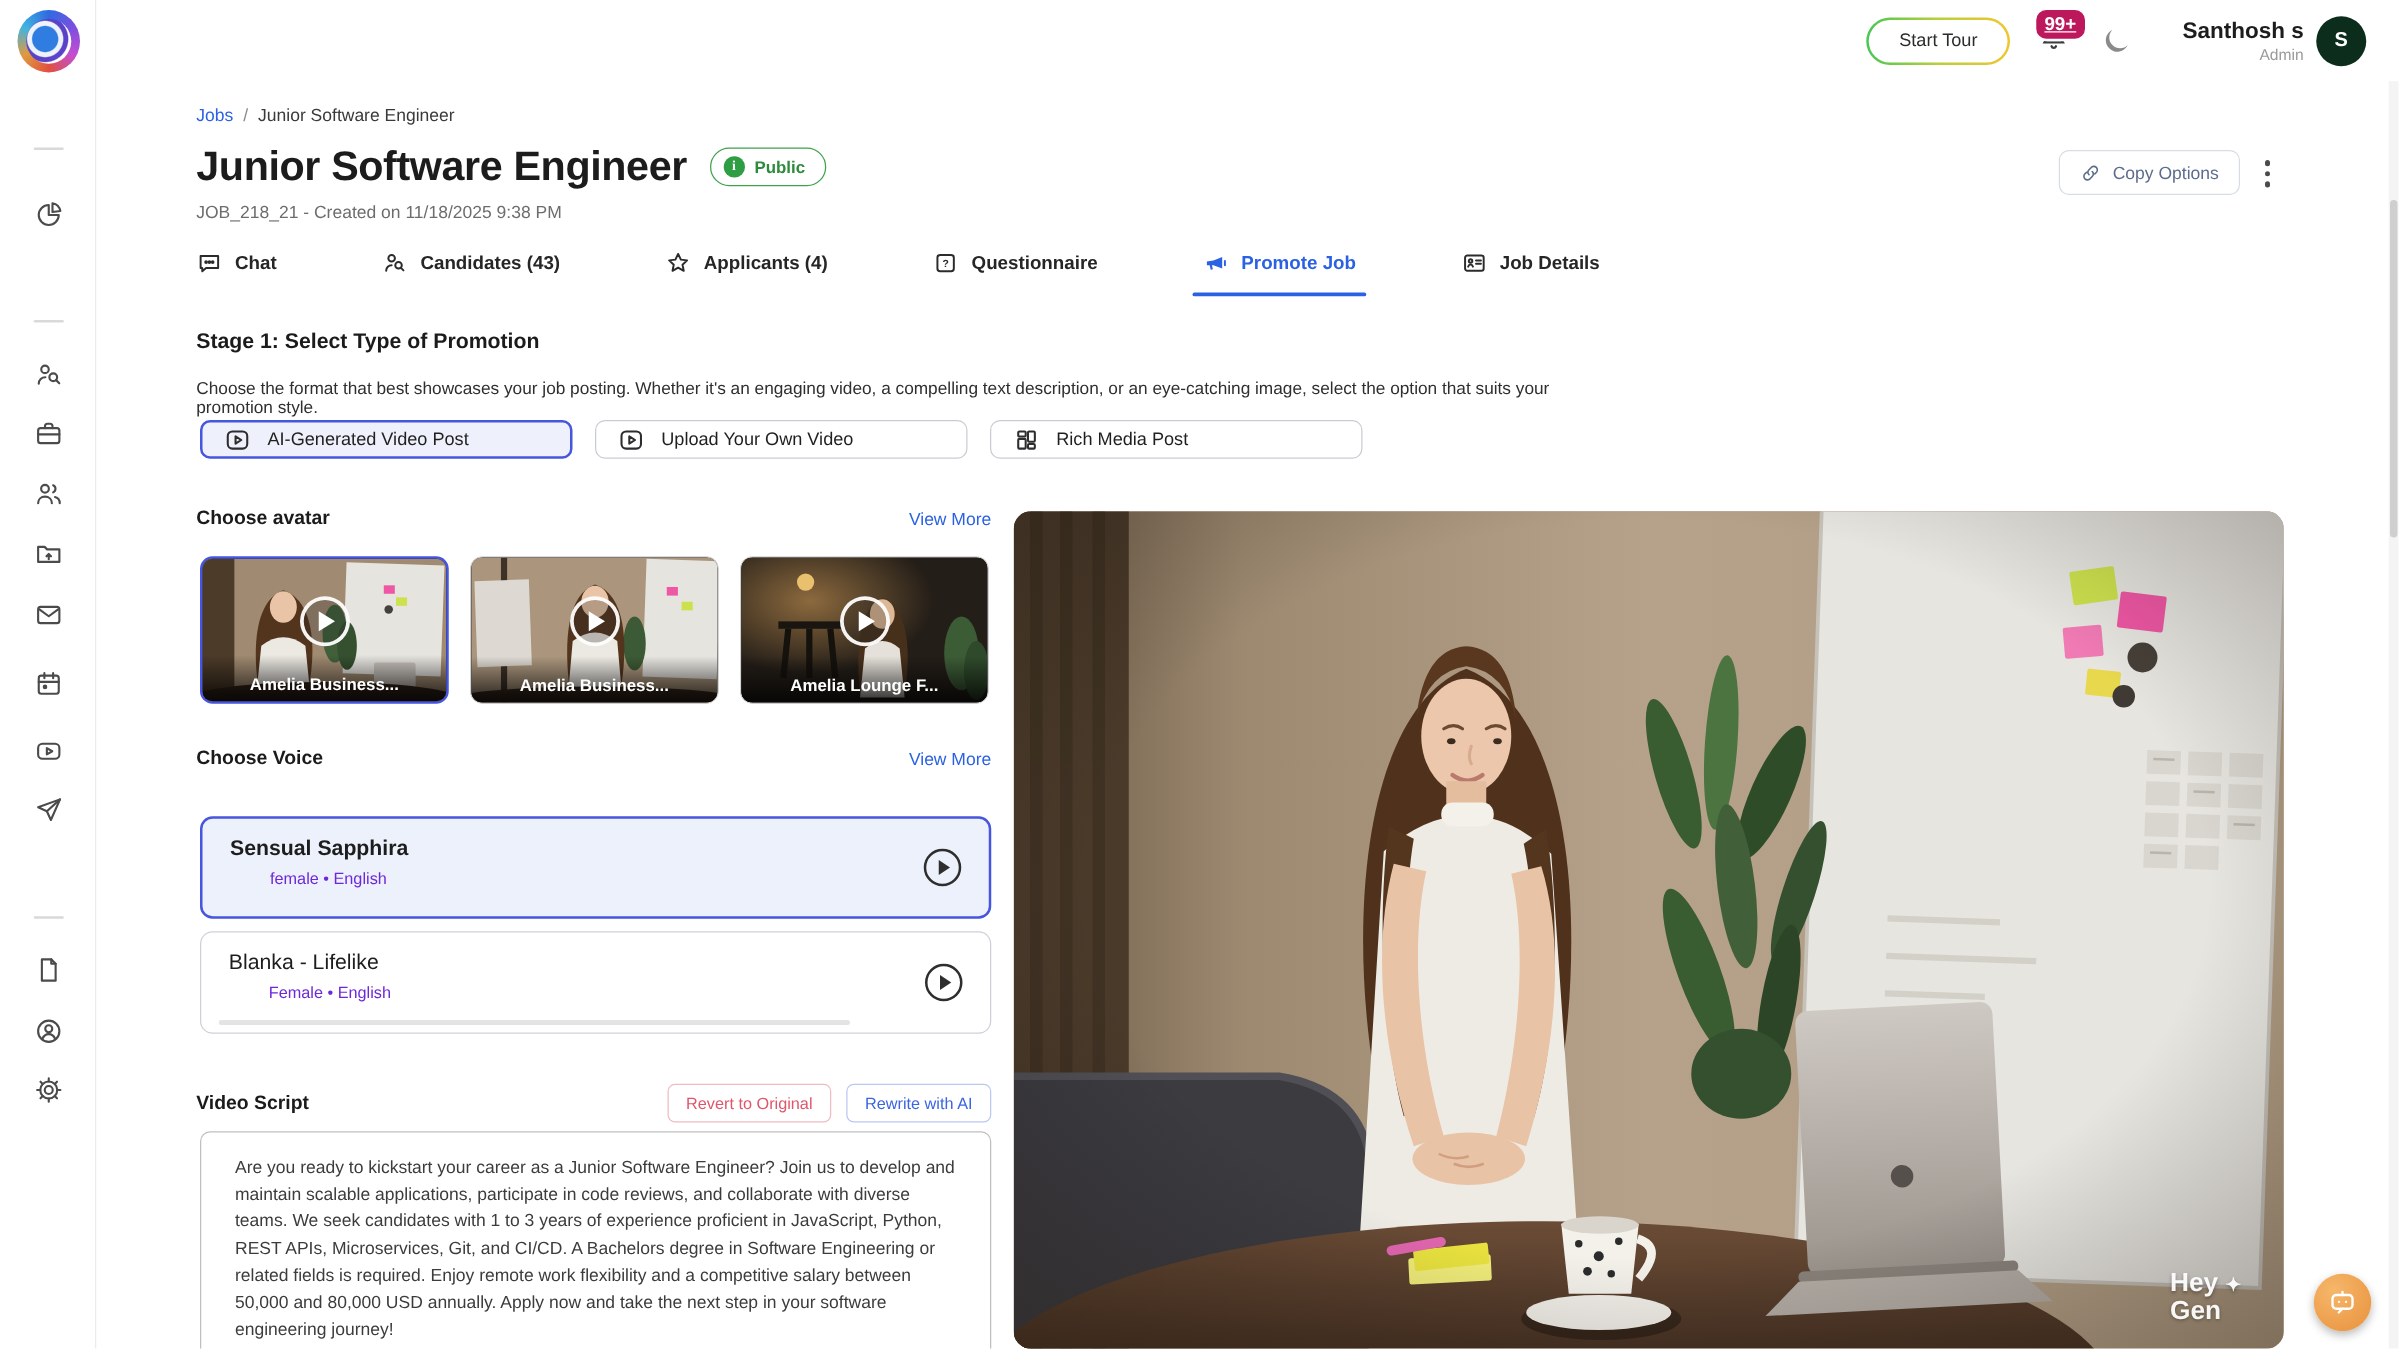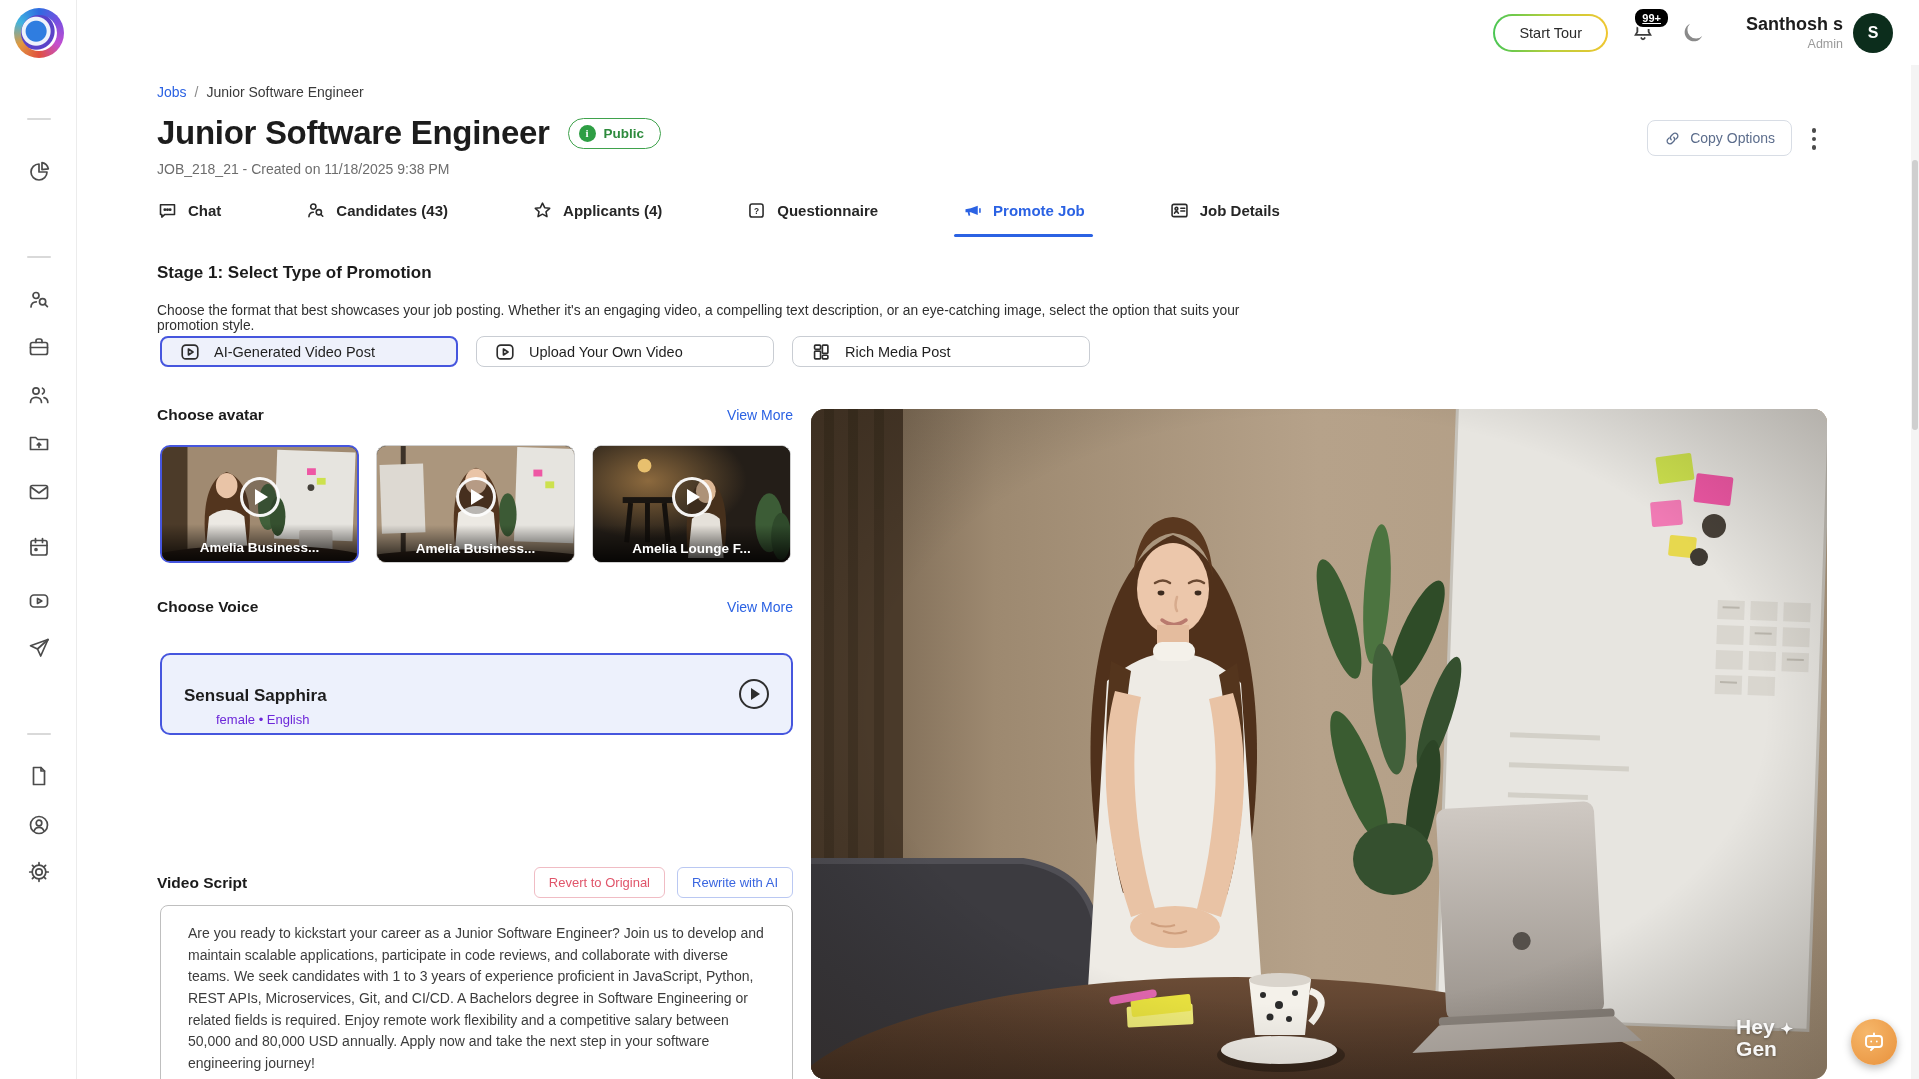--- a/index.html
+++ b/index.html
@@ -16,21 +16,21 @@
   .sb-div { position:absolute; left:27px; width:24px; height:2px; background:#d9d9d9; border-radius:1px; }
   .sb-ic { position:absolute; left:26px; width:26px; height:26px; display:flex; align-items:center; justify-content:center; cursor:pointer; }
   .sb-ic svg { width:24px; height:24px; stroke:#4b4b4b; fill:none; stroke-width:1.7; stroke-linecap:round; stroke-linejoin:round; }
 
   
   .header { position:absolute; left:77px; top:0; right:0; height:65px; background:#fff; display:flex; align-items:center; justify-content:flex-end; padding-right:26px; z-index:5; }
   .tour-wrap { padding:2px; border-radius:999px; background:linear-gradient(90deg,#49c654,#b8cf3c,#f0c630); cursor:pointer; }
   .tour-btn { background:#fff; border:none; border-radius:999px; padding:9px 24px; font-size:14.5px; color:#2b2b2b; font-family:inherit; cursor:pointer; }
   .bell-wrap { position:relative; margin-left:22px; cursor:pointer; }
   .bell-wrap svg { width:26px; height:26px; stroke:#3d3d3d; fill:none; stroke-width:1.7; stroke-linecap:round; }
-  .bell-badge { position:absolute; top:-11px; right:-14px; background:#000000; color:#fff; font-size:11px; font-weight:bold; padding:3px 7px; border-radius:10px; border:2px solid #fff;text-decoration:underline; }
+  .bell-badge { position:absolute; top:-11px; right:-14px; background:#be185d; color:#fff; font-size:15px; font-weight:bold; padding:3px 7px; border-radius:10px; border:2px solid #fff;text-decoration:underline; }
   .moon { margin-left:24px; cursor:pointer; display:flex; }
   .moon svg { width:26px; height:26px; fill:#8a8a8a; }
   .user-block { margin-left:40px; text-align:right; cursor:pointer; }
   .user-name { font-size:18px; font-weight:bold; color:#1d1d1d; }
   .user-role { font-size:12.5px; color:#9a9a9a; margin-top:2px; }
   .user-avatar { margin-left:10px; width:40px; height:40px; border-radius:50%; background:#0c2d1c; color:#fff; display:flex; align-items:center; justify-content:center; font-size:16px; font-weight:bold; cursor:pointer; }
 
   
   .breadcrumb { position:absolute; left:157px; top:84px; font-size:14px; display:flex; gap:8px;justify-content:center; }
   .crumb-link { color:#2b62e3; cursor:pointer; }
@@ -73,21 +73,21 @@
   .av-row { position:absolute; left:160px; top:445px; display:flex; gap:17px; }
   .av { position:relative; width:199px; height:118px; border-radius:10px; overflow:hidden; border:1px solid #d0d0d0; cursor:pointer; background:#222; }
   .av.sel { border:2.5px solid #4656de; }
   .av svg.scene { position:absolute; inset:0; width:100%; height:100%; }
   .av-label { position:absolute; left:0; right:0; bottom:0; padding:16px 8px 6px; text-align:center; color:#fff; font-size:13.5px; font-weight:bold;
               background:linear-gradient(180deg, rgba(0,0,0,0), rgba(0,0,0,.8)); white-space:nowrap; overflow:hidden; }
   .play-ov { position:absolute; left:50%; top:44%; transform:translate(-50%,-50%); width:40px; height:40px; border-radius:50%; border:3px solid rgba(255,255,255,.95); background:rgba(30,30,30,.25); display:flex; align-items:center; justify-content:center; }
   .play-ov::after { content:""; border-style:solid; border-width:8px 0 8px 13px; border-color:transparent transparent transparent #fff; margin-left:3px; }
 
   
-  .vc { position:absolute; left:160px; width:633px; height:82px; border-radius:10px; padding:31px 22px; cursor:pointer; }
+  .vc { position:absolute; left:160px; width:633px; height:82px; border-radius:10px; padding:14px 22px; cursor:pointer; }
   .vc.sel { top:653px; border:2px solid #4656de; background:#edf1fc; }
   .vc.plain { top:745px; border:1px solid #cdd1d7; background:#fff; }
   .vc-name { font-size:17px; color:#1d1d1d; }
   .vc.sel .vc-name { font-weight:bold; }
   .vc-meta { margin-top:6px; font-size:13px; color:#6d28d9;margin-left:32px; }
   .vc-play { position:absolute; right:22px; top:50%; transform:translateY(-50%); width:30px; height:30px; border-radius:50%; border:2.5px solid #2e2e2e; display:flex; align-items:center; justify-content:center; cursor:pointer; background:transparent; }
   .vc-play::after { content:""; border-style:solid; border-width:6px 0 6px 9px; border-color:transparent transparent transparent #2e2e2e; margin-left:2px; }
   .vc-scroll { position:absolute; left:14px; right:112px; bottom:6px; height:4px; border-radius:2px; background:#e4e4e4; }
 
   
@@ -403,20 +403,26 @@
 
   <div class="sec-row" style="top:598px">
     <span class="sec-title">Choose Voice</span>
     <span class="view-more">View More</span>
   </div>
 
   <div class="vc sel">
     <div class="vc-name">Sensual Sapphira</div>
     <div class="vc-meta">female • English</div>
     <div class="vc-play"></div>
+  </div>
+  <div class="vc plain">
+    <div class="vc-name">Blanka - Lifelike</div>
+    <div class="vc-meta">Female • English</div>
+    <div class="vc-play"></div>
+    <div class="vc-scroll"></div>
   </div>
 
   <div class="script-row">
     <span class="sec-title">Video Script</span>
     <div class="script-btns">
       <button class="btn-o btn-revert">Revert to Original</button>
       <button class="btn-o btn-rewrite">Rewrite with AI</button>
     </div>
   </div>
   <textarea class="script-area" style="">Are you ready to kickstart your career as a Junior Software Engineer? Join us to develop and maintain scalable applications, participate in code reviews, and collaborate with diverse teams. We seek candidates with 1 to 3 years of experience proficient in JavaScript, Python, REST APIs, Microservices, Git, and CI/CD. A Bachelors degree in Software Engineering or related fields is required. Enjoy remote work flexibility and a competitive salary between 50,000 and 80,000 USD annually. Apply now and take the next step in your software engineering journey!</textarea>

